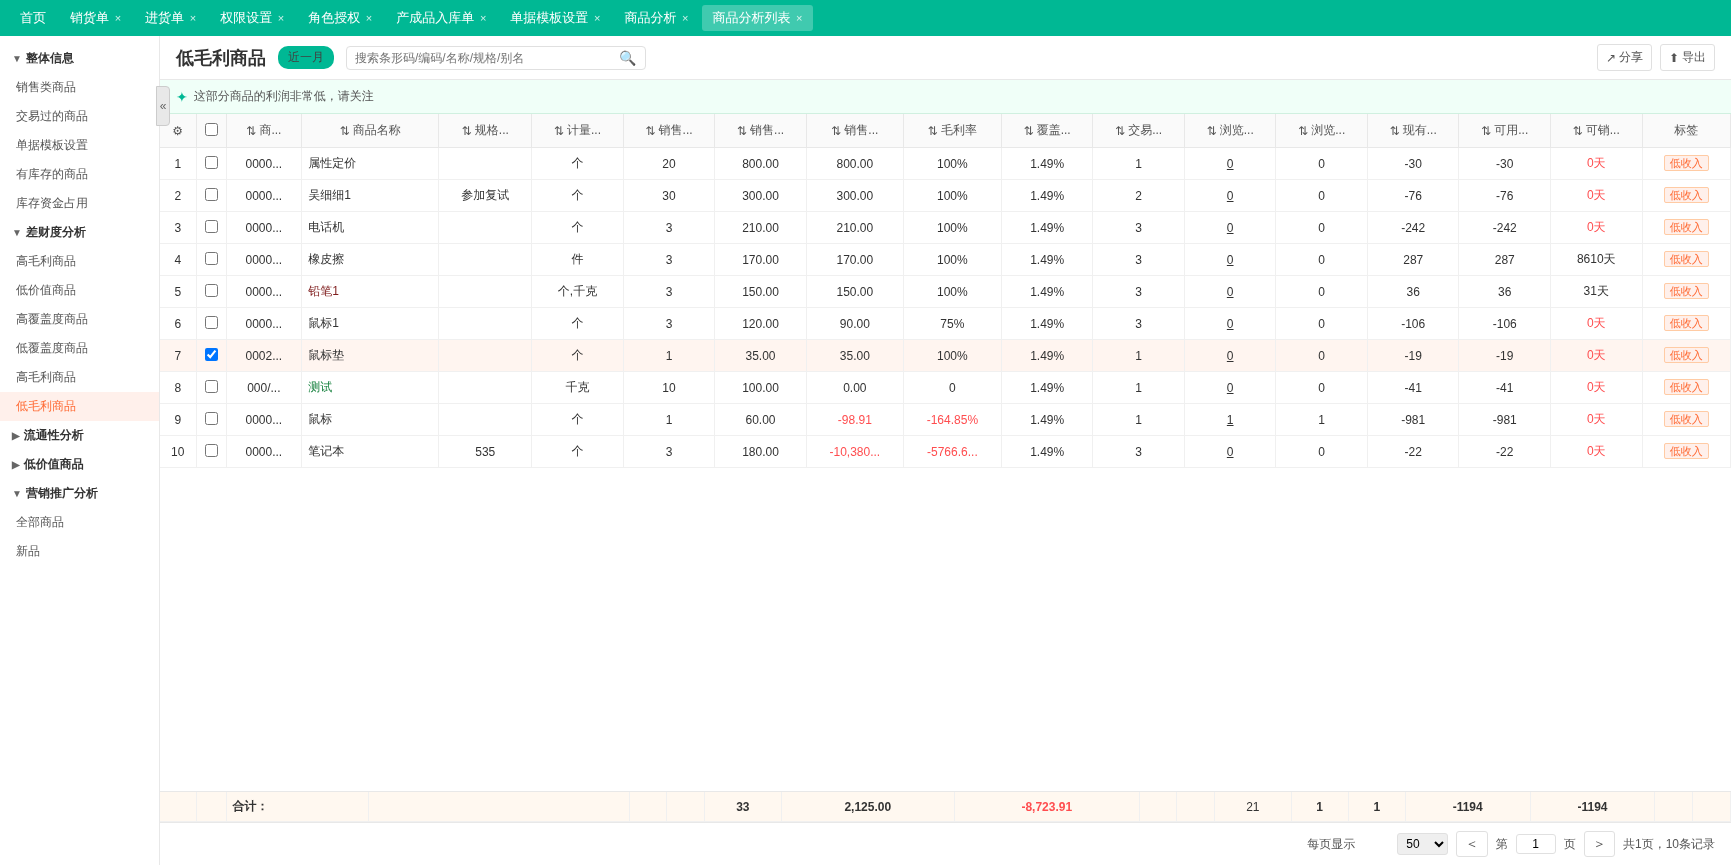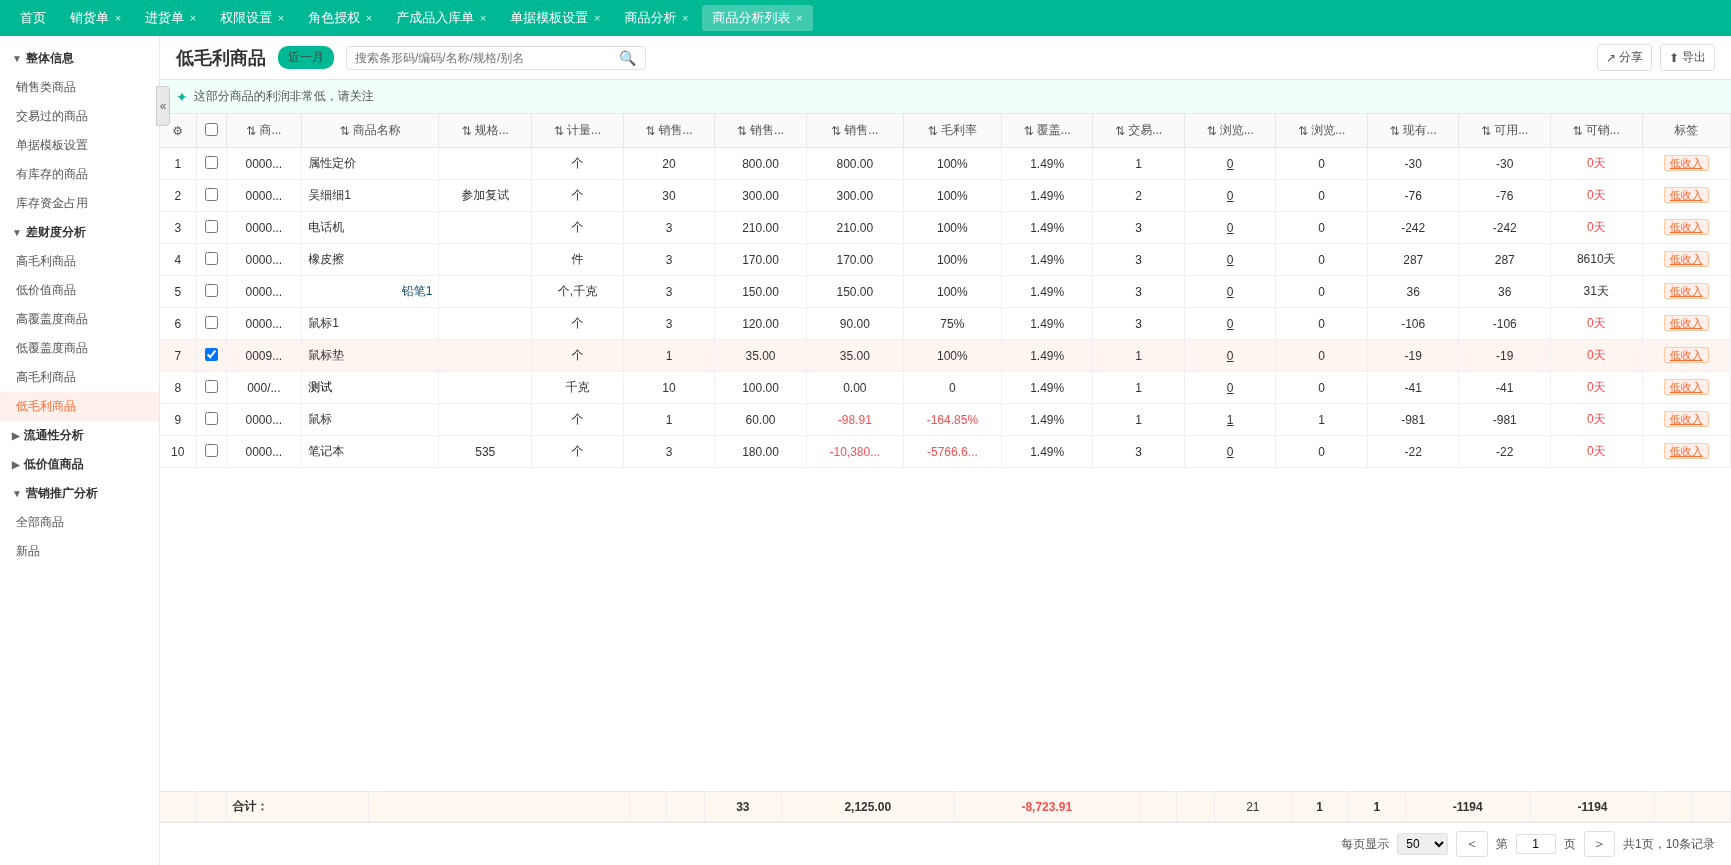--- a/index.html
+++ b/index.html
@@ -40,26 +40,26 @@
     
     
     .table-container { flex: 1; overflow: auto; }
     table { width: 100%; border-collapse: collapse; font-size: 12px; }
     thead th { background: #fafafa; border-bottom: 1px solid #e8e8e8; border-right: 1px solid #e8e8e8; padding: 8px 6px; text-align: center; color: #555; font-weight: normal; white-space: nowrap; position: sticky; top: 0; z-index: 10; }
     thead th .col-inner { display: flex; align-items: center; justify-content: center; gap: 3px; }
     tbody tr { border-bottom: 1px solid #f0f0f0; }
     tbody tr.selected { background: #fff5f0; }
     tbody td { padding: 7px 6px; text-align: center; color: #333; border-right: 1px solid #f0f0f0; white-space: nowrap; }
     tbody td.red { color: #ff4d4f; }
-    .tag-low-income { background: #fff0eb; color: #ff6b35; border: 1px solid #ffcba4; padding: 1px 5px; border-radius: 2px; font-size: 11px; text-decoration: underline; }
+    .tag-low-income { background: #fff0eb; color: #ff6b35; border: 1px solid #ffcba4; padding: 1px 5px; border-radius: 2px; font-size: 11px; }
     .underline-link { text-decoration: underline; color: #333; cursor: pointer; }
     
     
     .pagination-bar { display: flex; align-items: center; justify-content: flex-end; padding: 8px 16px; border-top: 1px solid #e8e8e8; gap: 8px; background: #fff; font-size: 12px; color: #555; }
-    .pagination-bar select { border: 1px solid #e0e0e0; border-radius: 3px; padding: 2px 4px; font-size: 12px; }
+    .pagination-bar select { border: 1px solid #e0e0e0; border-radius: 3px; padding: 2px 4px; font-size: 12px; margin-left: 34px; }
     .page-btn { border: 1px solid #e0e0e0; background: #fff; padding: 3px 8px; cursor: pointer; border-radius: 3px; color: #555; }
     .page-num-input { border: 1px solid #e0e0e0; width: 40px; text-align: center; padding: 2px 4px; border-radius: 3px; font-size: 12px; }
     
     
     .collapse-btn { position: absolute; left: 156px; top: 50px; background: #e8e8e8; border: 1px solid #ccc; border-radius: 0 4px 4px 0; width: 14px; height: 40px; cursor: pointer; display: flex; align-items: center; justify-content: center; color: #666; z-index: 100; }
 
     .sidebar-wrapper { position: relative; display: flex; }
     
     .checkbox-col { width: 30px; }
     
@@ -284,21 +284,21 @@
     <td>0</td>
     <td>287</td>
     <td>287</td>
     <td class="" style="color: rgb(51, 51, 51);">8610天</td>
     <td><span class="tag-low-income">低收入</span></td>
   </tr>
             <tr>
     <td>5</td>
     <td><input type="checkbox" style=""></td>
     <td>0000...</td>
-    <td style="text-align:right; cursor:pointer; color:#0c4a6e;">铅笔1</td>
+    <td style="text-align:left; cursor:pointer; color:#7f1d1d;">铅笔1</td>
     <td></td>
     <td>个,千克</td>
     <td>3</td>
     <td>150.00</td>
     <td>150.00</td>
     <td>100%</td>
     <td>1.49%</td>
     <td>3</td>
     <td><span class="underline-link">0</span></td>
     <td>0</td>
@@ -323,42 +323,42 @@
     <td><span class="underline-link">0</span></td>
     <td>0</td>
     <td>-106</td>
     <td>-106</td>
     <td class="red" style="color: rgb(255, 77, 79);">0天</td>
     <td><span class="tag-low-income">低收入</span></td>
   </tr>
             <tr class="selected">
     <td>7</td>
     <td><input type="checkbox" checked="" style=""></td>
-    <td>0009...</td>
+    <td>0002...</td>
     <td style="text-align:left; cursor:pointer; color:#333;">鼠标垫</td>
     <td></td>
     <td>个</td>
     <td>1</td>
     <td>35.00</td>
     <td>35.00</td>
     <td>100%</td>
     <td>1.49%</td>
     <td>1</td>
     <td><span class="underline-link">0</span></td>
     <td>0</td>
     <td>-19</td>
     <td>-19</td>
     <td class="red" style="color: rgb(255, 77, 79);">0天</td>
     <td><span class="tag-low-income">低收入</span></td>
   </tr>
             <tr>
     <td>8</td>
     <td><input type="checkbox" style=""></td>
     <td>000/...</td>
-    <td style="text-align:left; cursor:pointer; color:#000000;">测试</td>
+    <td style="text-align:left; cursor:pointer; color:#15803d;">测试</td>
     <td></td>
     <td>千克</td>
     <td>10</td>
     <td>100.00</td>
     <td>0.00</td>
     <td>0</td>
     <td>1.49%</td>
     <td>1</td>
     <td><span class="underline-link">0</span></td>
     <td>0</td>

